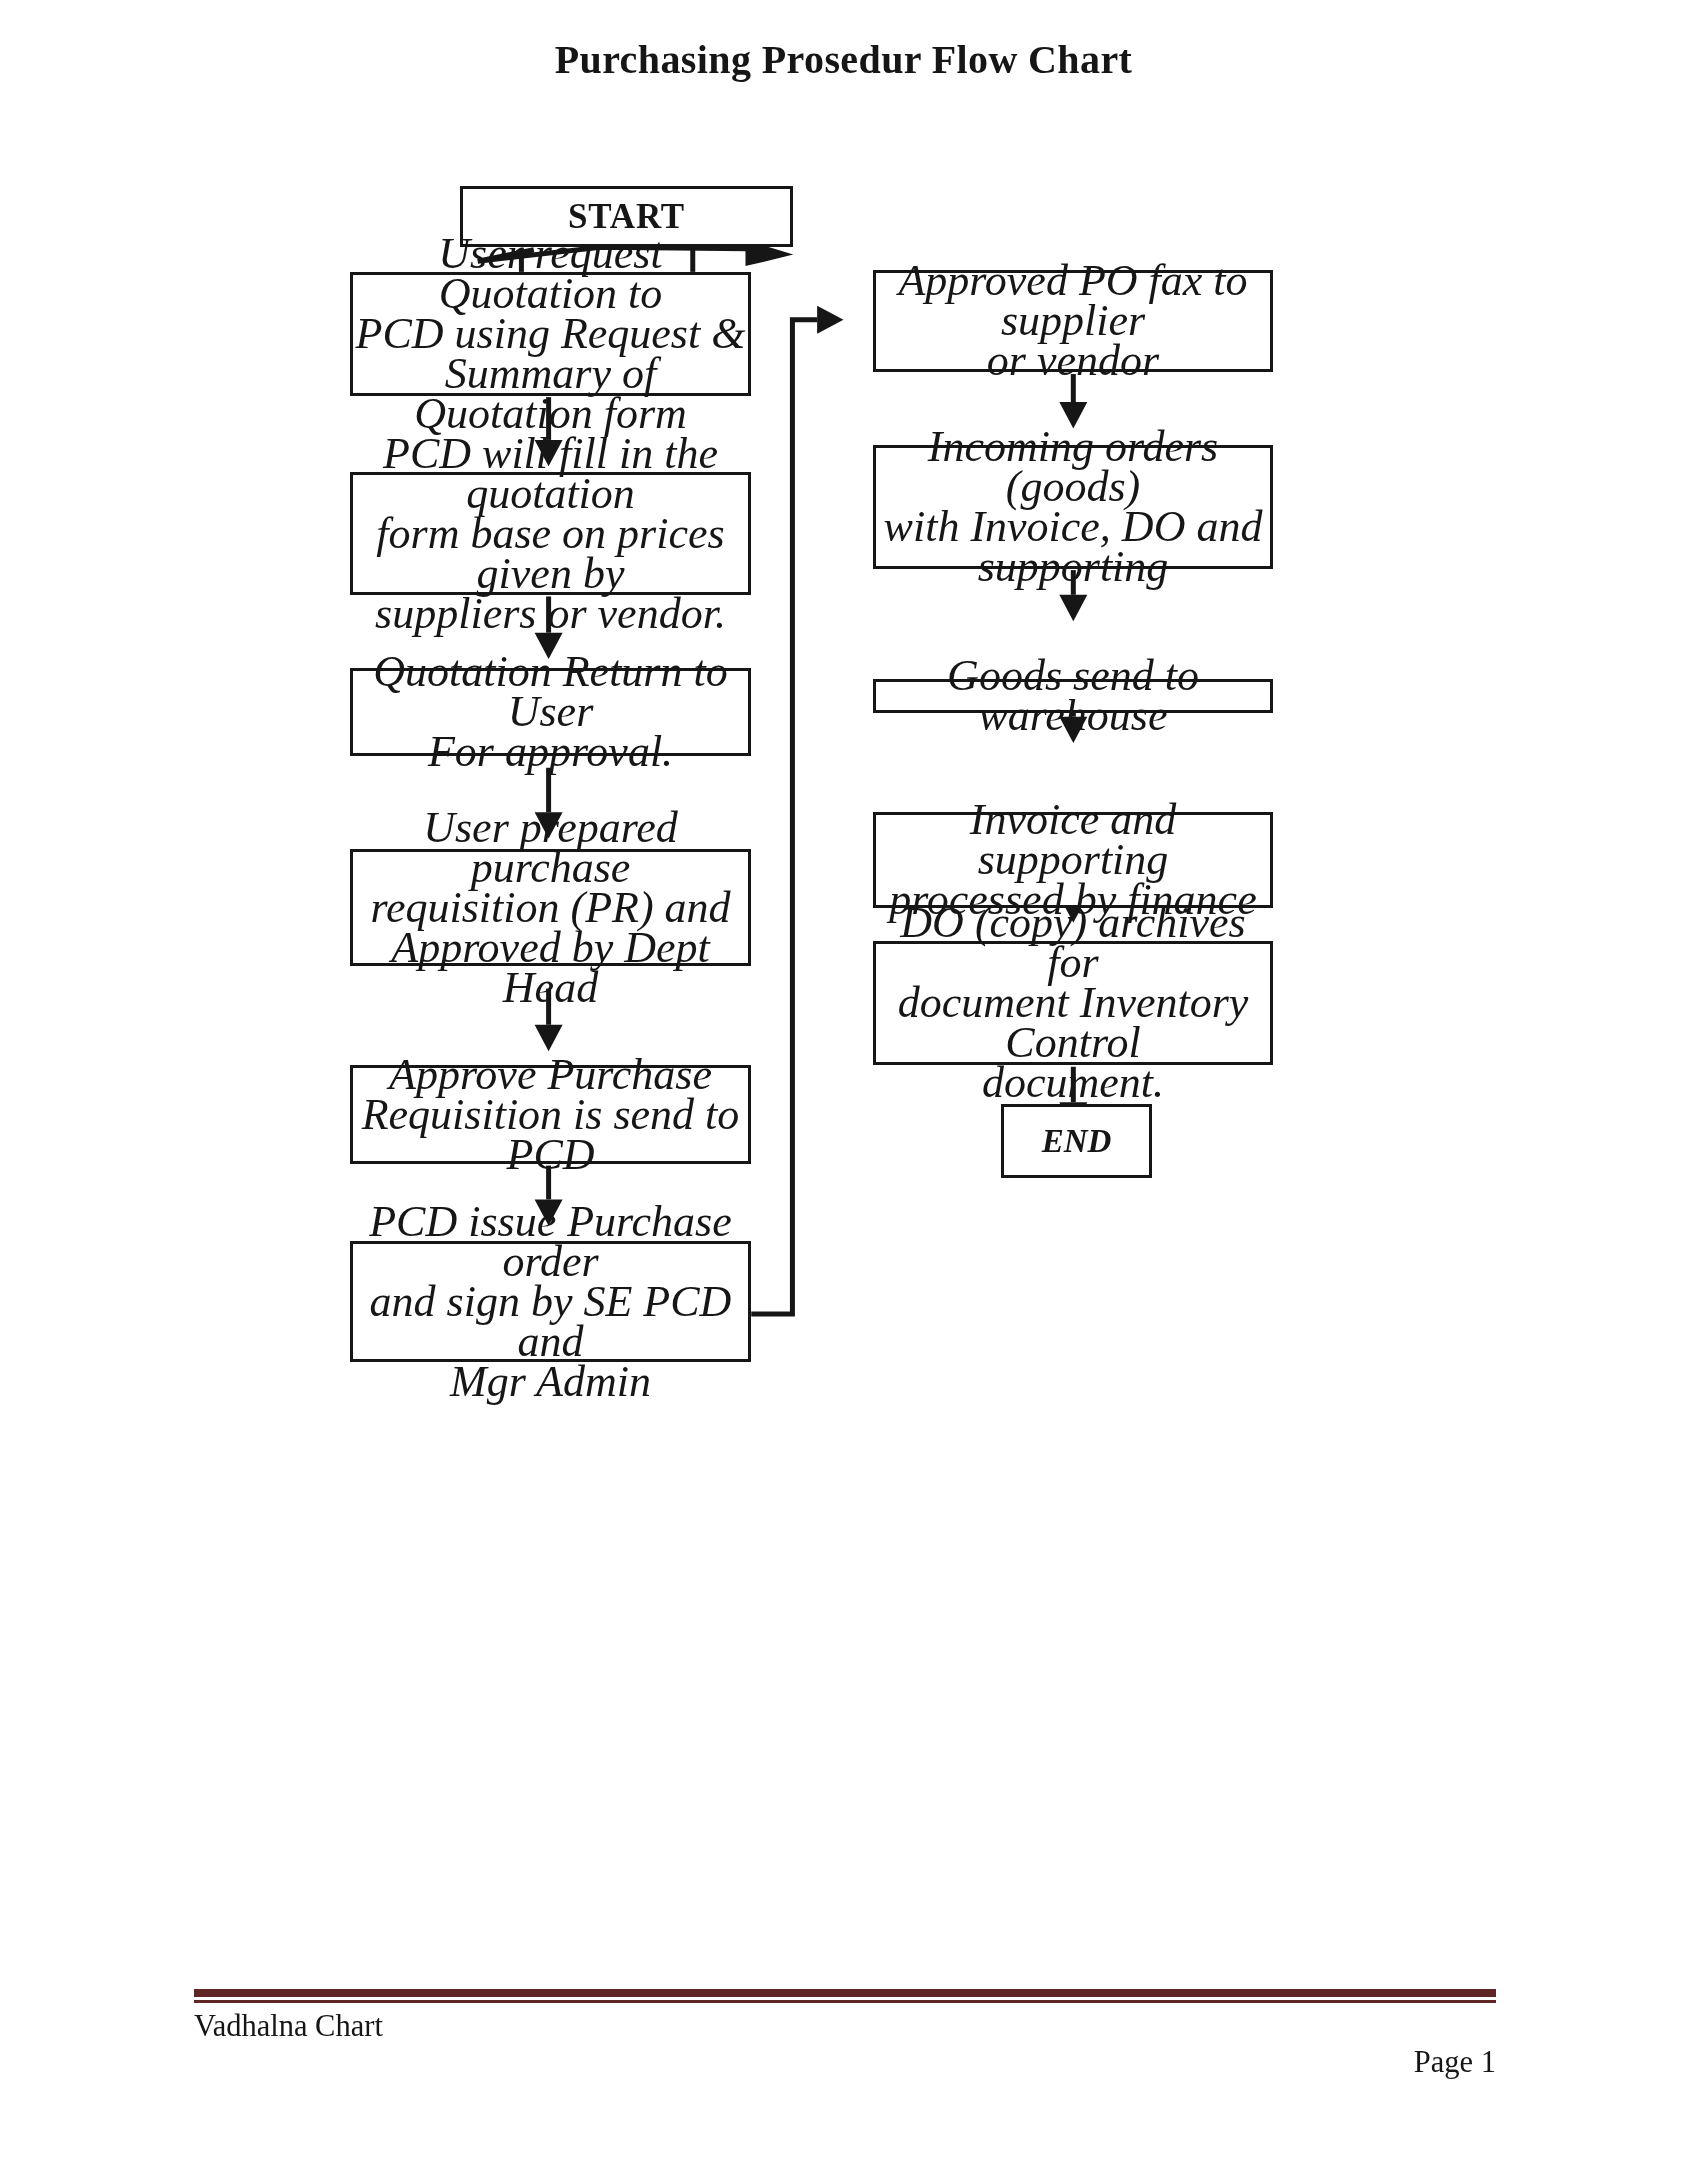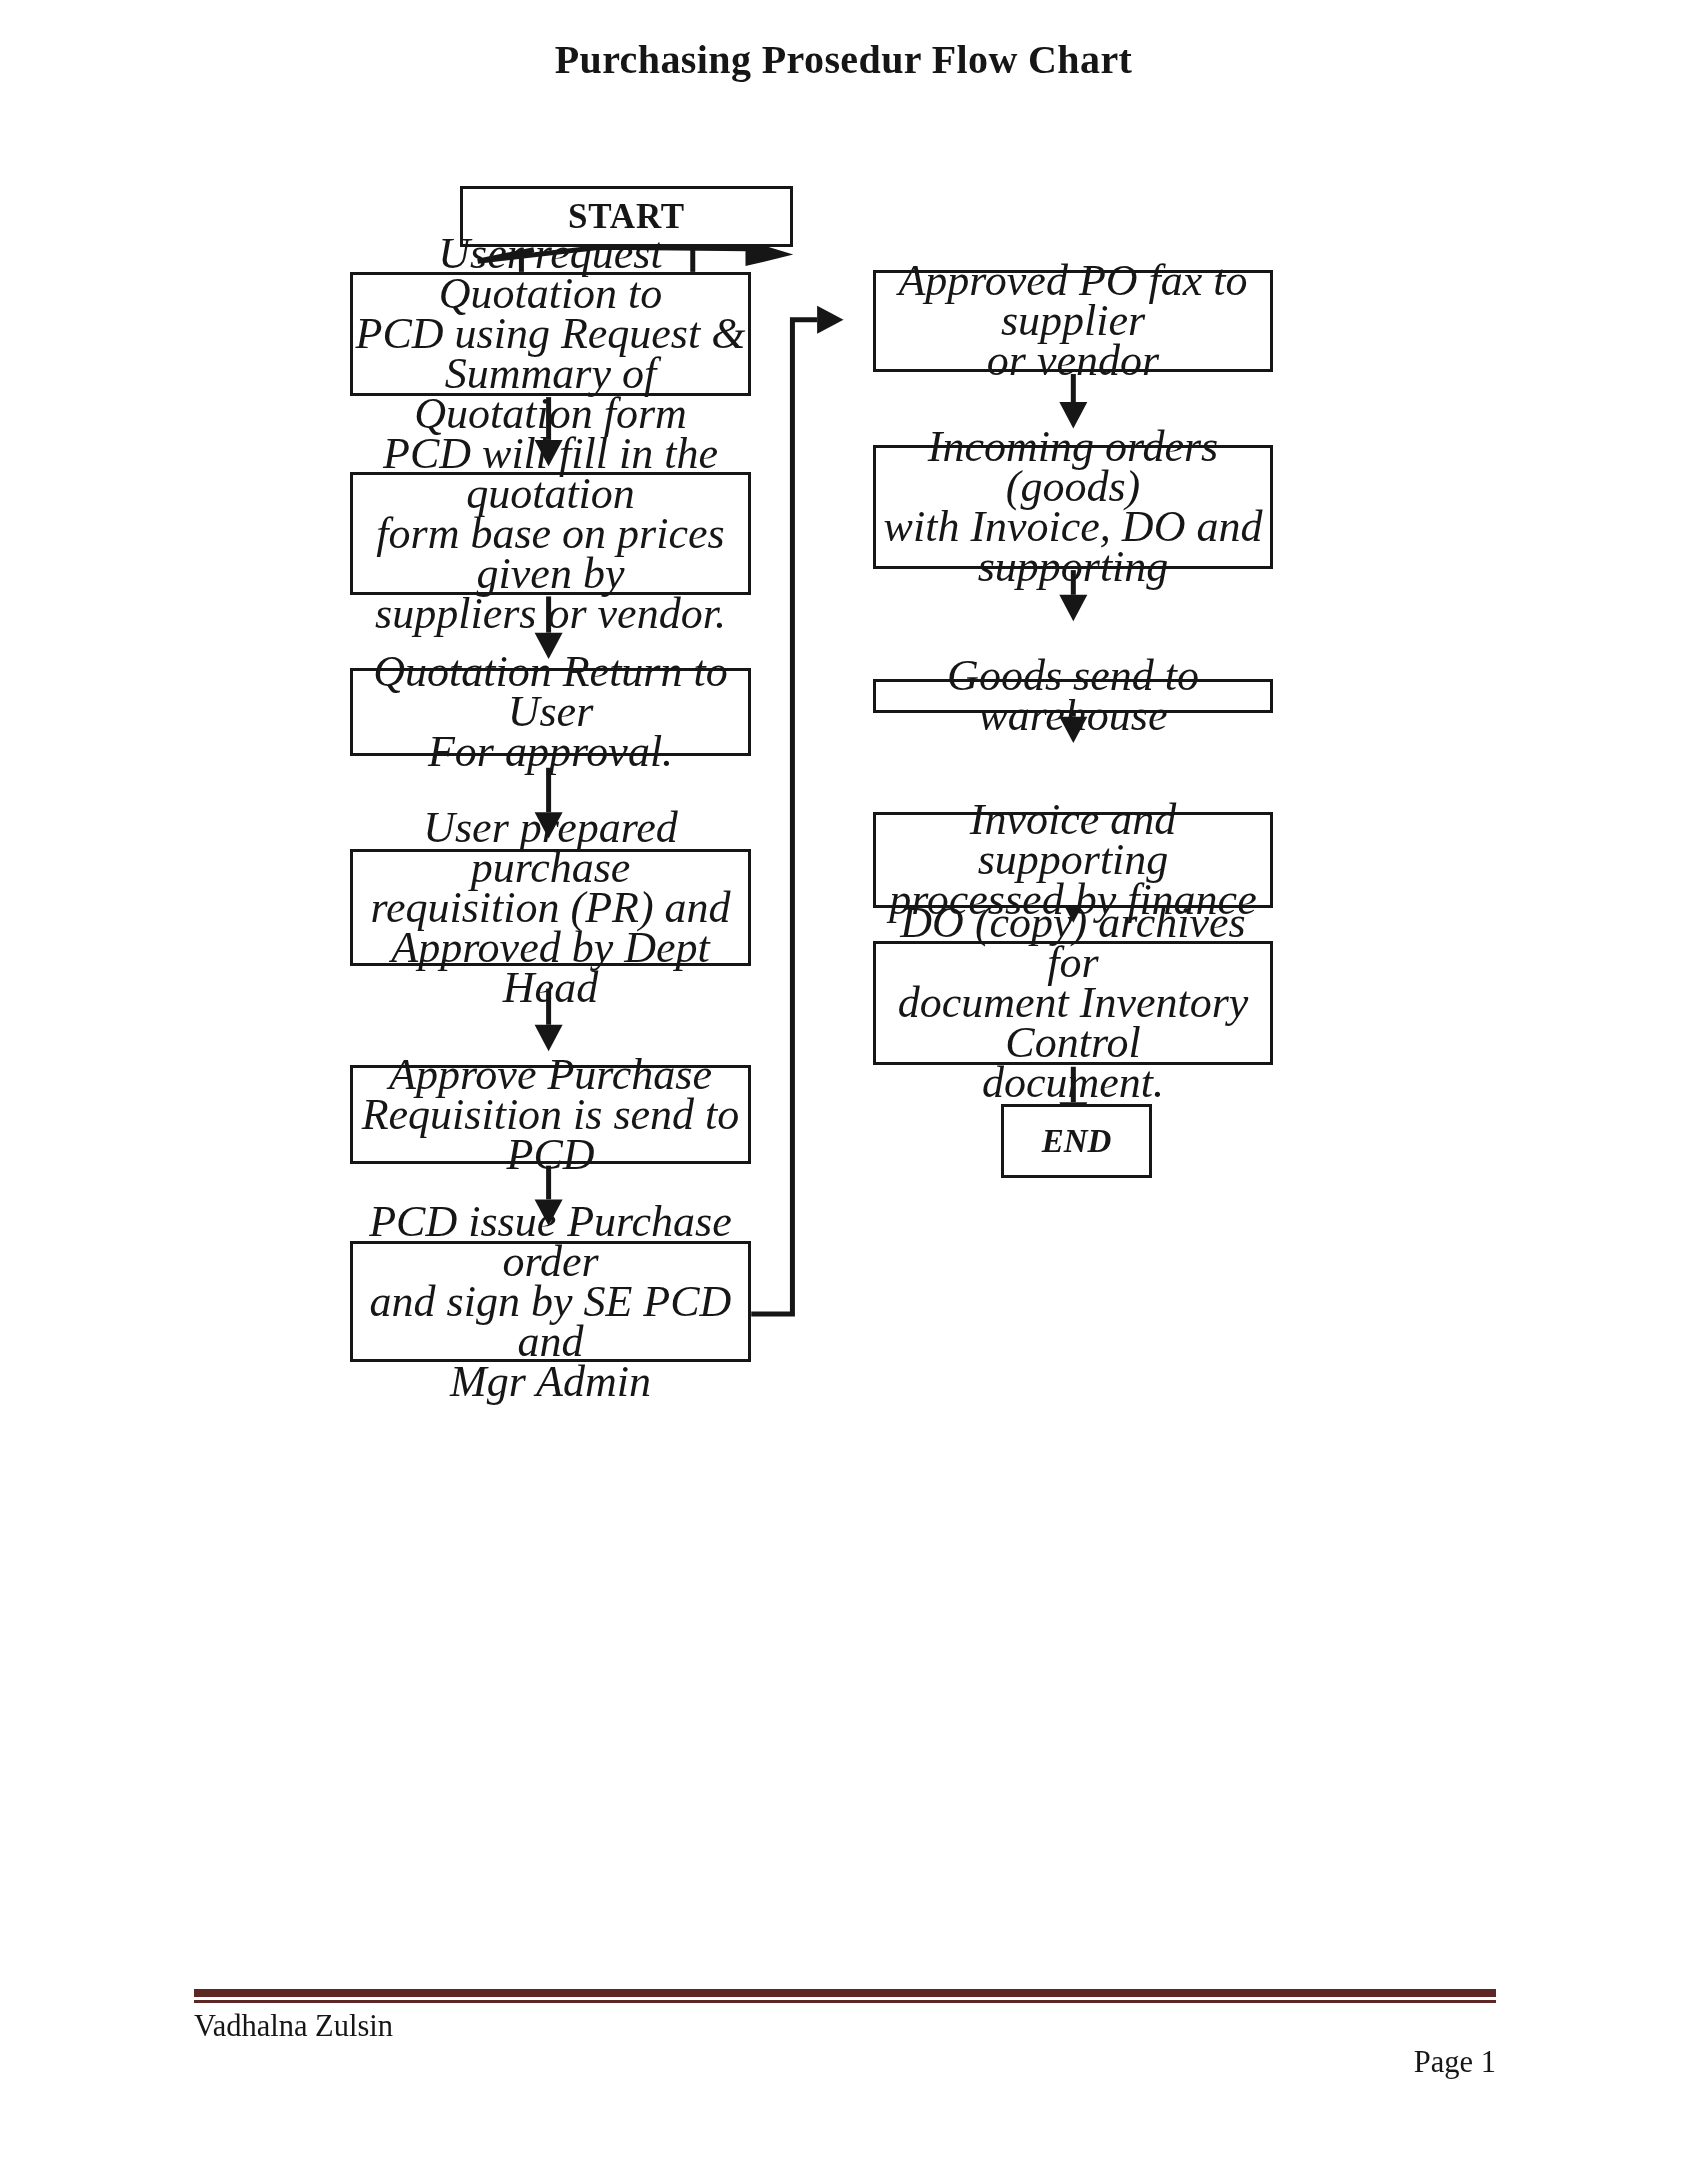--- a/index.html
+++ b/index.html
@@ -206,17 +206,17 @@
 document Inventory Control
 document.</span>
   </div>
 
   <div class="flow-node" id="node-end">
     <span class="node-label end-label">END</span>
   </div>
 
   <div class="footer-rule-thick"></div>
   <div class="footer-rule-thin"></div>
-  <div class="footer-author">Vadhalna Zulsin</div>
+  <div class="footer-author">Vadhalna Chart</div>
   <div class="footer-page">Page 1</div>
 
 </div>
 
 
 </body></html>

